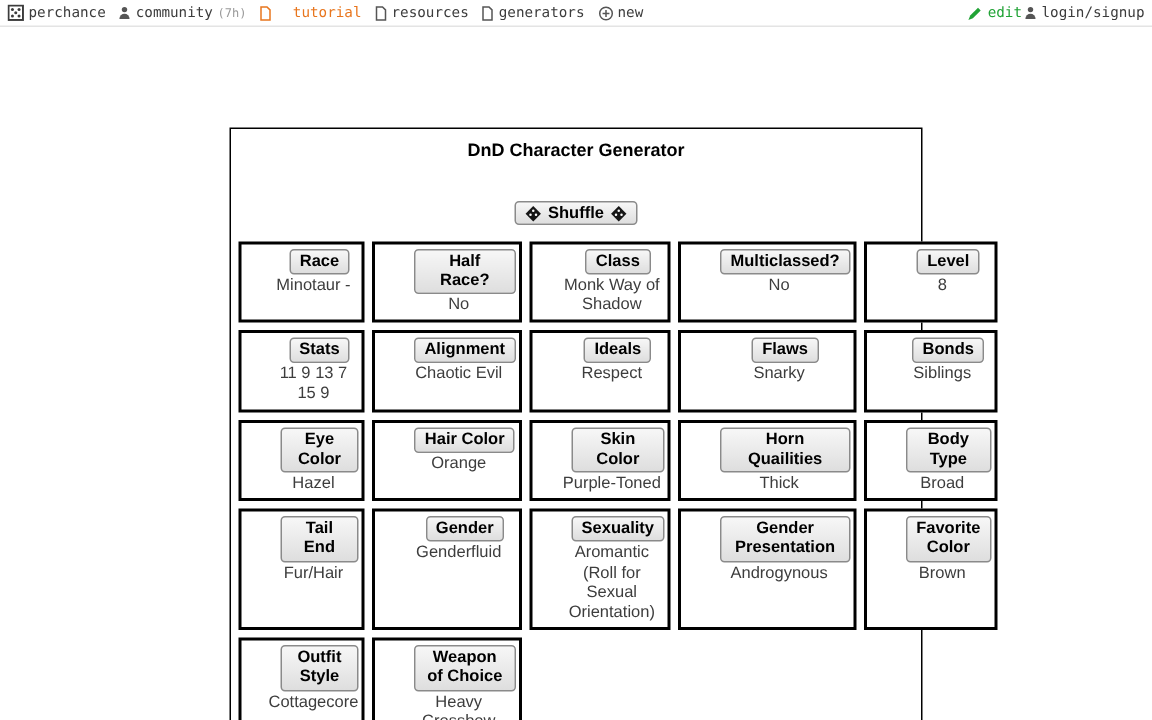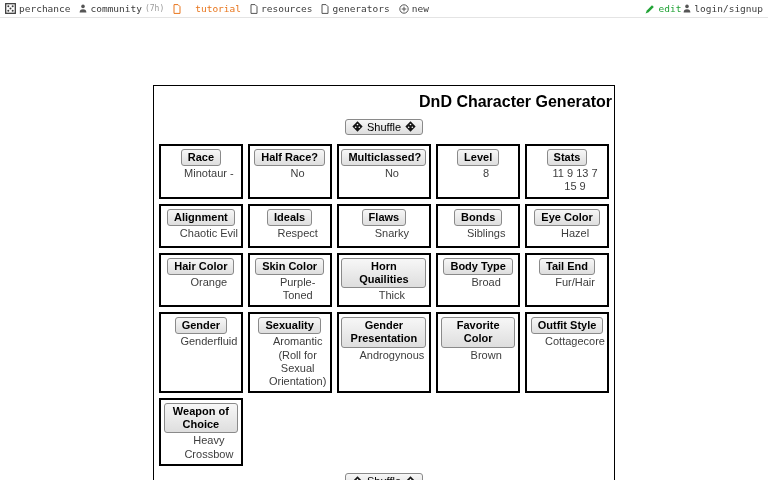--- a/index.html
+++ b/index.html
@@ -19,42 +19,42 @@
   .tb-suffix{color:#9a9a9a;font-size:8px;}
   .tb-orange{color:#e8761e;gap:14px;}
   .tb-green{color:#21a336;}
   .tb-right{margin-left:auto;display:inline-flex;align-items:center;gap:2px;}
   .tb-icon{display:inline-block;line-height:0;}
   
   .genbox{
     width:462px;margin:67px auto 0;border:1px solid #000;background:#fff;
     text-align:center;padding:4px 2px 9px;box-sizing:border-box;
   }
-  .gen-title{font-size:16px;font-weight:bold;margin:3px 0 7px;text-align:right;}
+  .gen-title{font-size:12px;font-weight:bold;margin:3px 0 27px;}
   .shuffle-btn{
     display:inline-flex;align-items:center;gap:4px;
-    font-family:"Liberation Sans",sans-serif;font-size:11px;font-weight:normal;color:#000;
+    font-family:"Liberation Sans",sans-serif;font-size:11px;font-weight:bold;color:#000;
     background:linear-gradient(#f7f7f7,#dedede);
     border:1px solid #8a8a8a;border-radius:3px;padding:1px 6px;cursor:pointer;
   }
   .shuffle-btn svg{display:block;}
   .grid{
     display:grid;grid-template-columns:repeat(5,1fr);gap:5px;
     margin:8px 3px 7px;
   }
   .cell{
     border:2px solid #000;background:#fff;
     display:flex;flex-direction:column;align-items:center;justify-content:flex-start;
     padding:3px 2px;gap:1px;min-height:34px;
   }
   .fbtn{
     font-family:"Liberation Sans",sans-serif;font-size:11px;font-weight:bold;color:#000;
     background:linear-gradient(#f7f7f7,#dedede);
     border:1px solid #8a8a8a;border-radius:3px;padding:1px 6px;cursor:pointer;
-    line-height:1.2;max-width:98%;
+    line-height:1.2;max-width:98%;margin-left:24px;
   }
   .fval{font-size:11px;color:#3d3d3d;line-height:1.2;margin-left:16px;}
 </style>
 </head>
 <body>
 
 <div class="topbar">
   <span class="tb-item">
     <span class="tb-icon">
       <svg width="11" height="11" viewBox="0 0 12 12">
@@ -164,20 +164,24 @@
   <div class="grid">
     <div class="cell">
       <button class="fbtn">Race</button>
       <div class="fval">Minotaur -</div>
     </div>
     <div class="cell">
       <button class="fbtn">Half Race?</button>
       <div class="fval">No</div>
     </div>
     <div class="cell">
+      <button class="fbtn">Class</button>
+      <div class="fval">Monk Way of Shadow</div>
+    </div>
+    <div class="cell">
       <button class="fbtn">Multiclassed?</button>
       <div class="fval">No</div>
     </div>
 
     <div class="cell">
       <button class="fbtn">Level</button>
       <div class="fval">8</div>
     </div>
     <div class="cell">
       <button class="fbtn">Stats</button>

